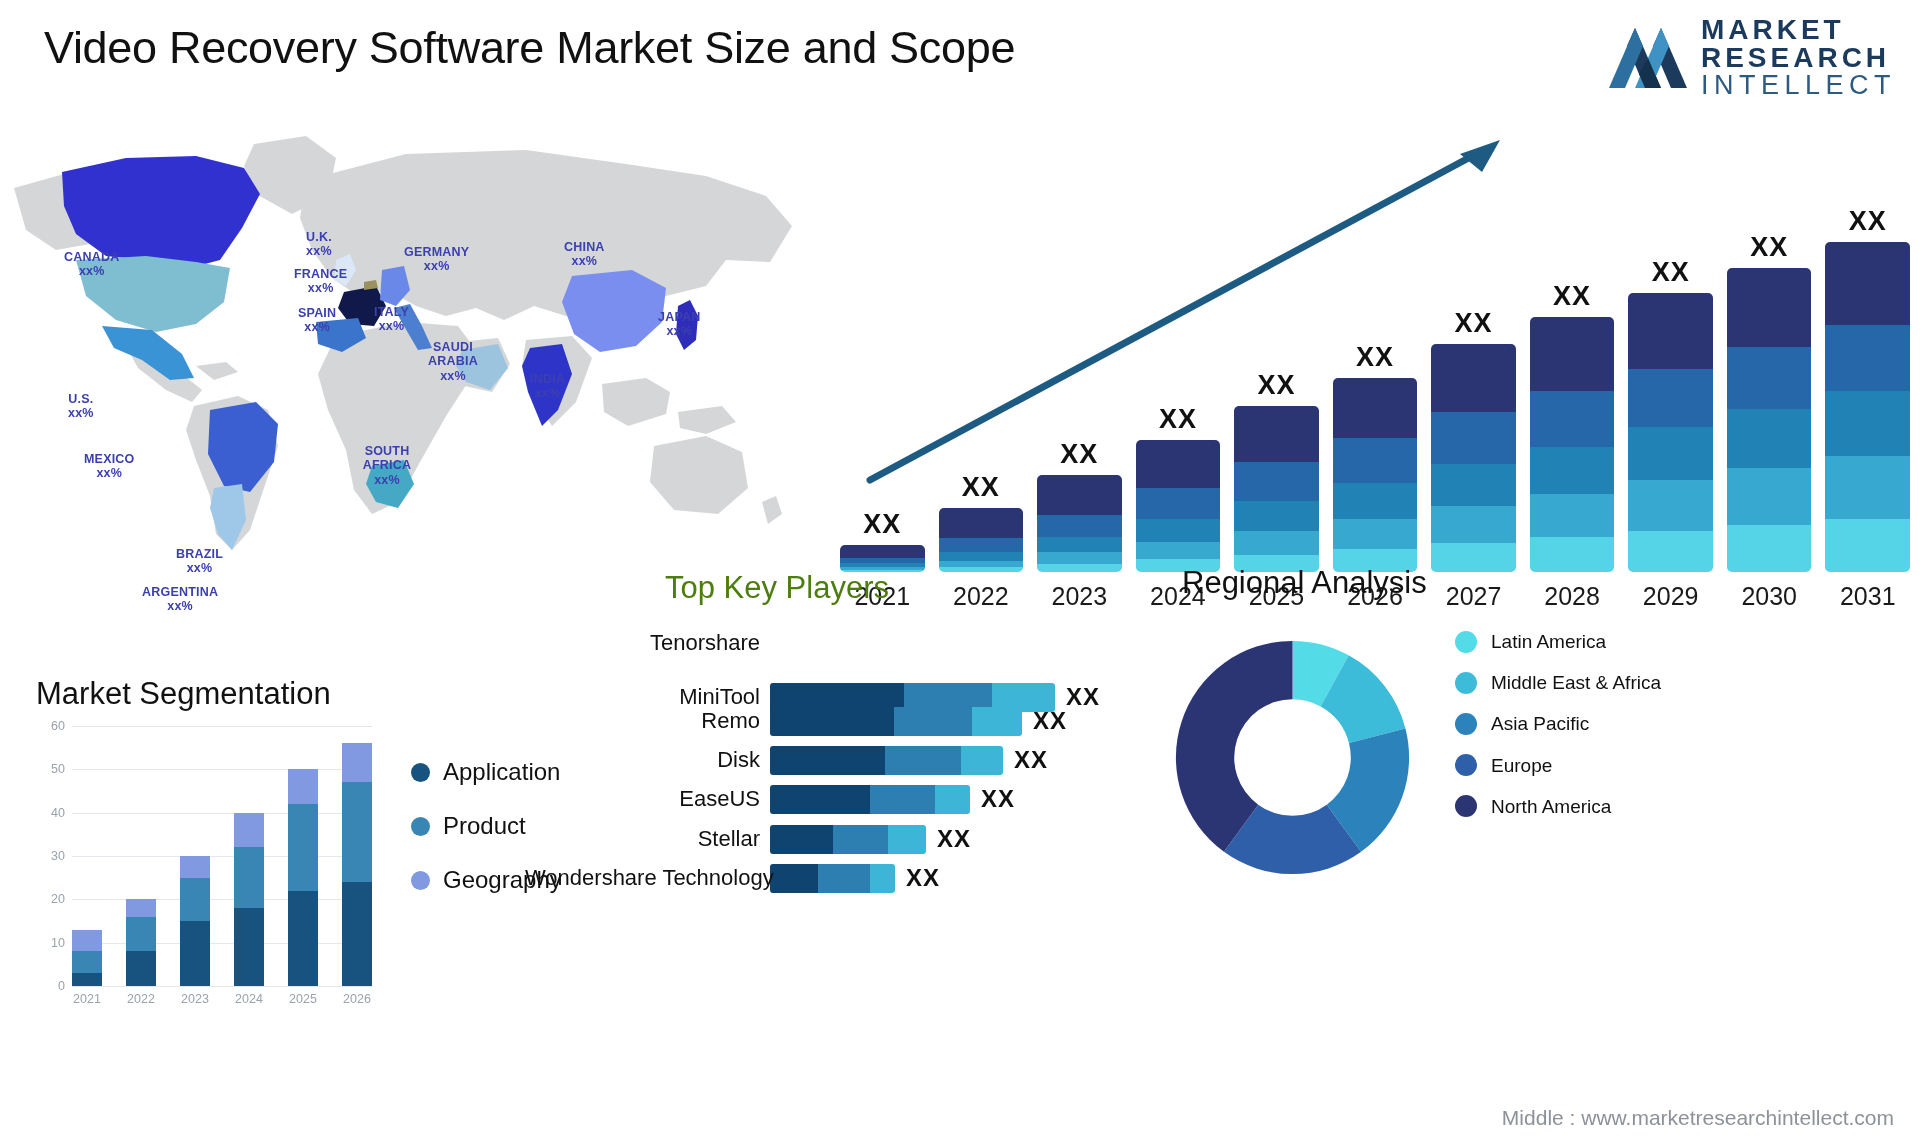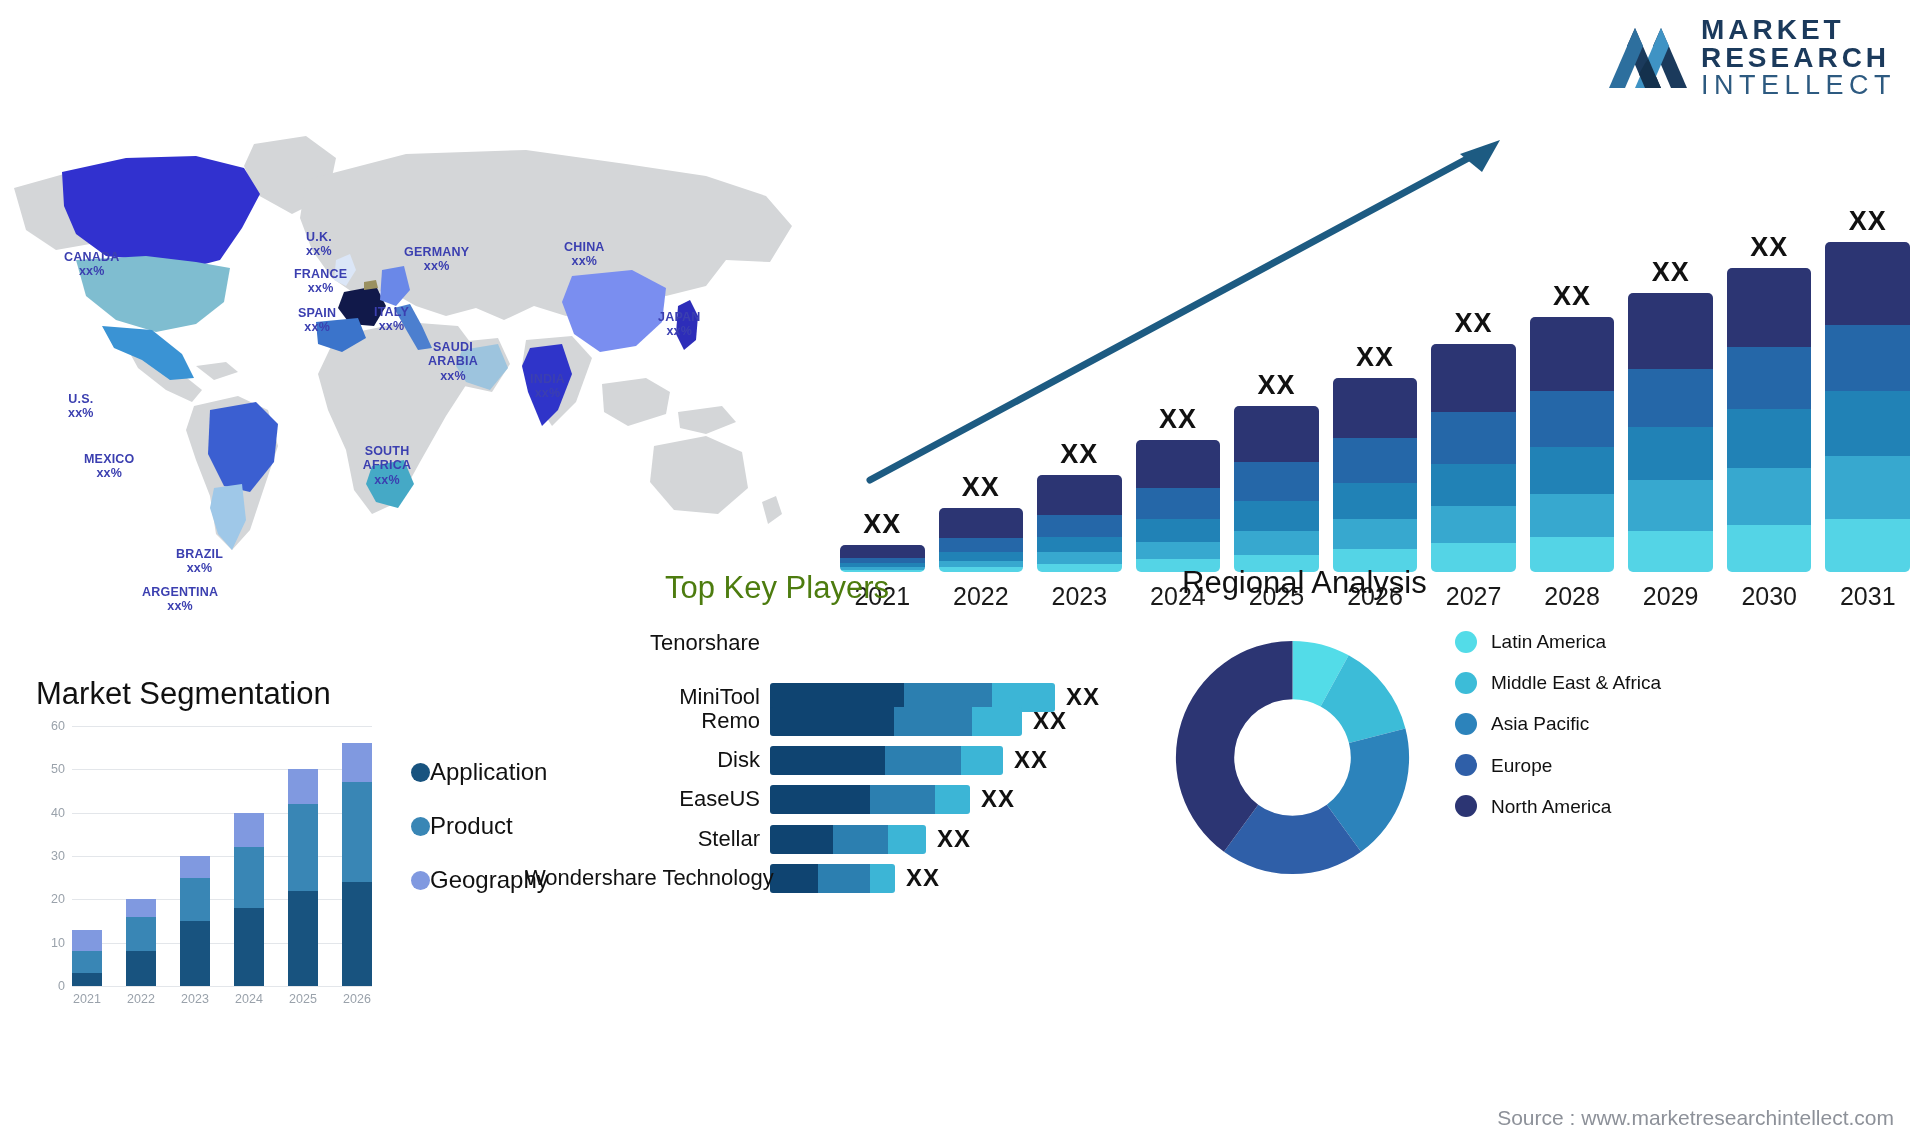--- a/index.html
+++ b/index.html
@@ -61,21 +61,21 @@
   .seg-ytick { position: absolute; right: 100%; margin-right: 7px; transform: translateY(-50%);
     font-size: 12.5px; color: #9aa2ab; }
   .seg-bars { position: absolute; left: 0; top: 0; width: 100%; height: 100%;
     display: flex; align-items: flex-end; justify-content: space-between; }
   .seg-col { width: 30px; display: flex; flex-direction: column; justify-content: flex-end; height: 100%; }
   .seg-seg { width: 100%; }
   .seg-xticks { position: absolute; left: 0; top: 100%; width: 100%;
     display: flex; justify-content: space-between; padding-top: 6px; }
   .seg-xtick { width: 30px; text-align: center; font-size: 12.5px; color: #9aa2ab; }
   .seg-legend { position: absolute; left: 375px; top: 58px; display: flex; flex-direction: column; gap: 26px; }
-  .seg-li { display: flex; align-items: center; }
+  .seg-li { display: flex; align-items: center; gap: 13px; }
   .seg-dot { width: 19px; height: 19px; border-radius: 50%; flex: none; }
   .seg-ltxt { font-size: 24px; color: #111; }
 
   
   .players { position: absolute; left: 525px; top: 570px; width: 600px; height: 340px; }
   .players-title { position: absolute; left: 140px; top: 0; font-size: 31px; color: #4d7c0f; white-space: nowrap; }
   .prow { position: absolute; left: 0; display: flex; align-items: center; width: 100%; height: 30px; }
   .pname { width: 245px; text-align: right; padding-right: 10px; font-size: 22px; color: #111;
     white-space: nowrap; position: relative; z-index: 3; }
   .pbar { height: 29px; display: flex; border-radius: 3px; overflow: hidden; }
@@ -92,20 +92,21 @@
   .rdot { width: 22px; height: 22px; border-radius: 50%; flex: none; }
   .rtxt { font-size: 19px; color: #111; line-height: 1.22; max-width: 175px; }
 
   .source { position: absolute; right: 26px; bottom: 16px; font-size: 21px; color: #8d9199; }
 </style>
 </head>
 <body>
 
 <div class="page">
 
+  <div class="title">Video Recovery Software Market Size and Scope</div>
 
   <div class="logo">
     <svg class="logo-mark" viewBox="0 0 86 72">
       <path d="M34 6 L60 66 L44 66 L26 24 Z" fill="#1b3a5c"></path>
       <path d="M34 6 L8 66 L24 66 L42 24 Z" fill="#2d6f9e"></path>
       <path d="M60 6 L86 66 L70 66 L52 24 Z" fill="#1b3a5c"></path>
       <path d="M60 6 L34 66 L50 66 L68 24 Z" fill="#3f93c4"></path>
       <path d="M47 36 L60 66 L44 66 L38 52 Z" fill="#14314d"></path>
     </svg>
     <div class="logo-text">
@@ -515,14 +516,14 @@
           <span class="rdot" style="background:#2f5fa8"></span>
           <span class="rtxt">Europe</span>
         </div>
         <div class="rli">
           <span class="rdot" style="background:#2c3573"></span>
           <span class="rtxt">North America</span>
         </div>
       </div>
   </div>
 
-  <div class="source">Source : www.marketresearchintellect.com</div>
+  <div class="source">Middle : www.marketresearchintellect.com</div>
 </div>
 
 </body></html>

